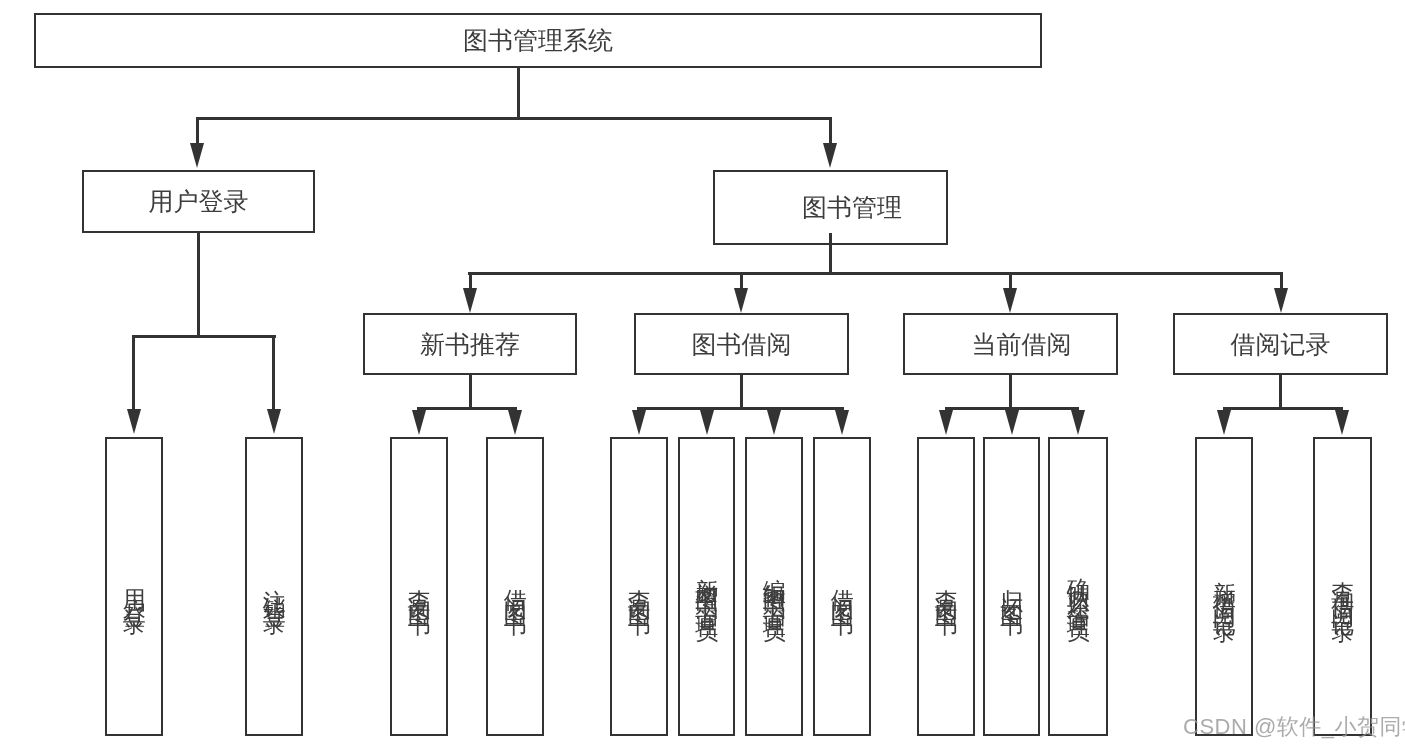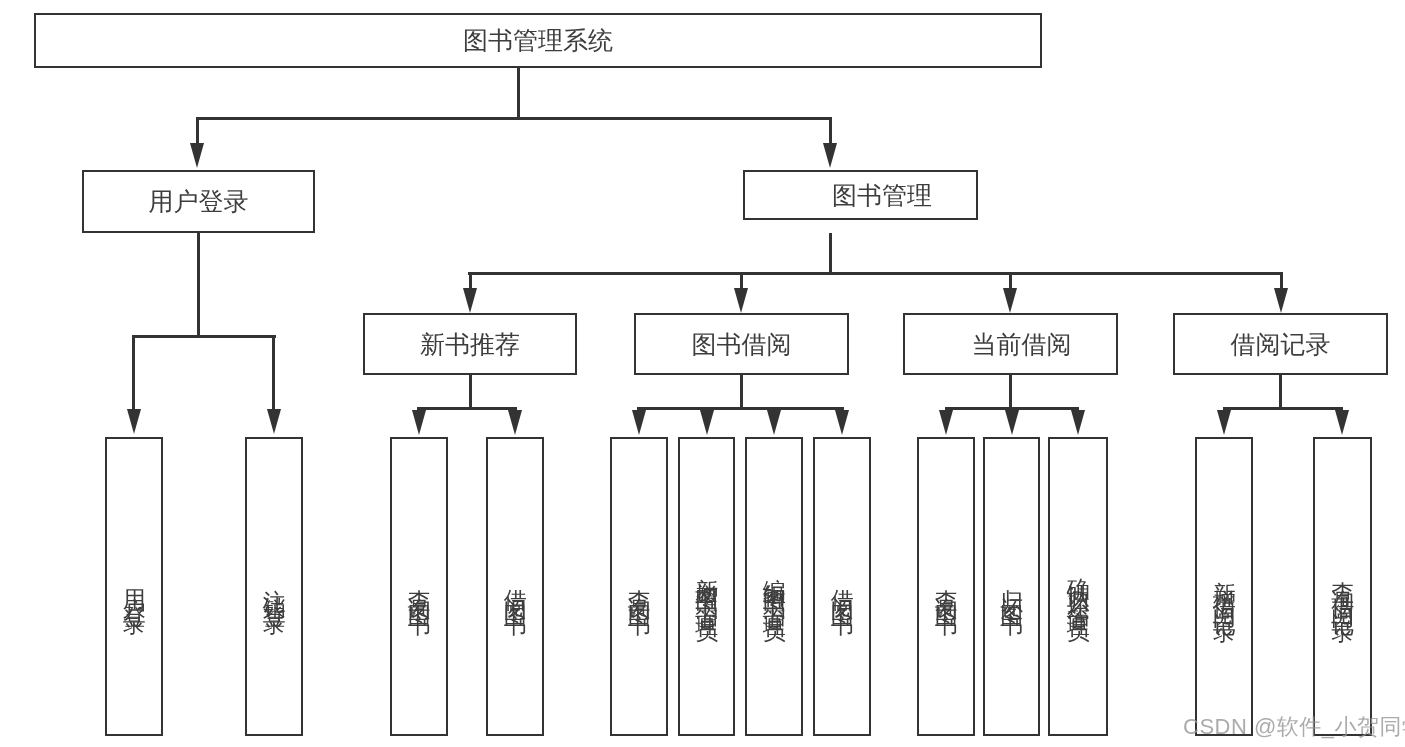--- a/index.html
+++ b/index.html
@@ -71,21 +71,21 @@
   <div class="ln" style="left:517px; top:68px; width:3px; height:49px;"></div>
   <div class="ln" style="left:196px; top:117px; width:636px; height:3px;"></div>
   <div class="ln" style="left:196px; top:117px; width:3px; height:27px;"></div>
   <div class="arr" style="left:190px; top:143px;"></div>
   <div class="ln" style="left:829px; top:117px; width:3px; height:27px;"></div>
   <div class="arr" style="left:823px; top:143px;"></div>
 
   <div class="box" style="left:82px; top:170px; width:233px; height:63px;">
     <span class="lbl">用户登录</span>
   </div>
-  <div class="box" style="left:743px; top:170px; width:235px; height:50px;padding-left:43px;">
+  <div class="box" style="left:713px; top:170px; width:235px; height:75px;padding-left:43px;">
     <span class="lbl">图书管理</span>
   </div>
 
   <div class="ln" style="left:197px; top:233px; width:3px; height:102px;"></div>
   <div class="ln" style="left:132px; top:335px; width:144px; height:3px;"></div>
   <div class="ln" style="left:132px; top:335px; width:3px; height:74px;"></div>
   <div class="arr" style="left:127px; top:409px;"></div>
   <div class="ln" style="left:272px; top:335px; width:3px; height:74px;"></div>
   <div class="arr" style="left:267px; top:409px;"></div>
 

